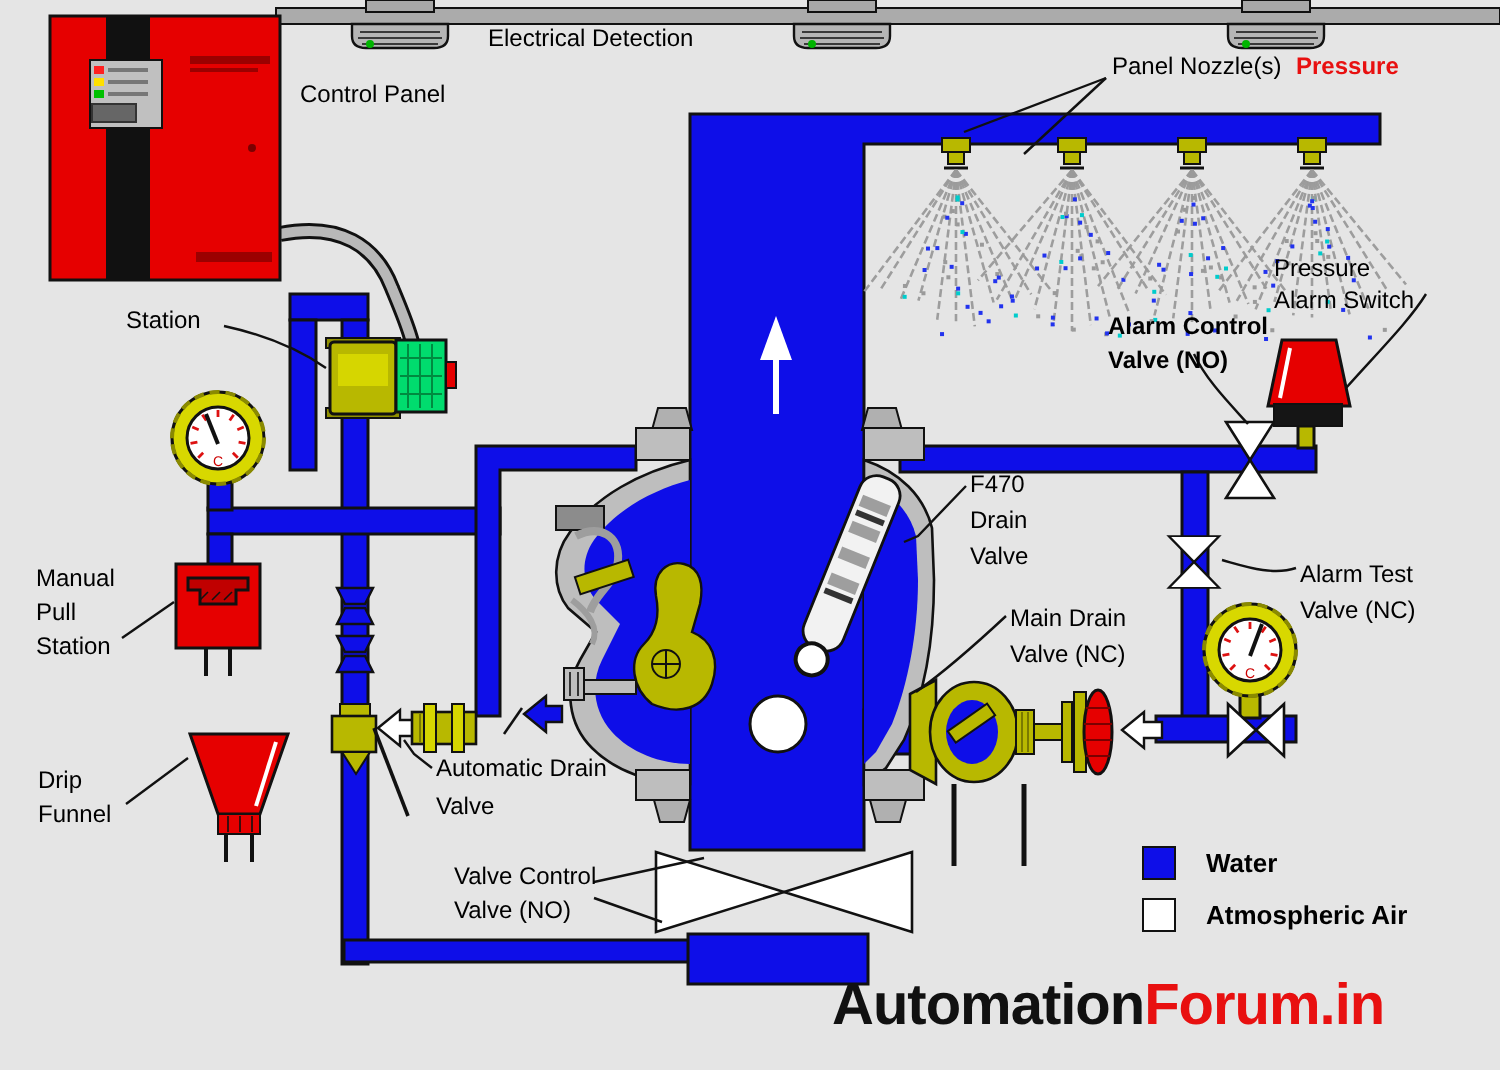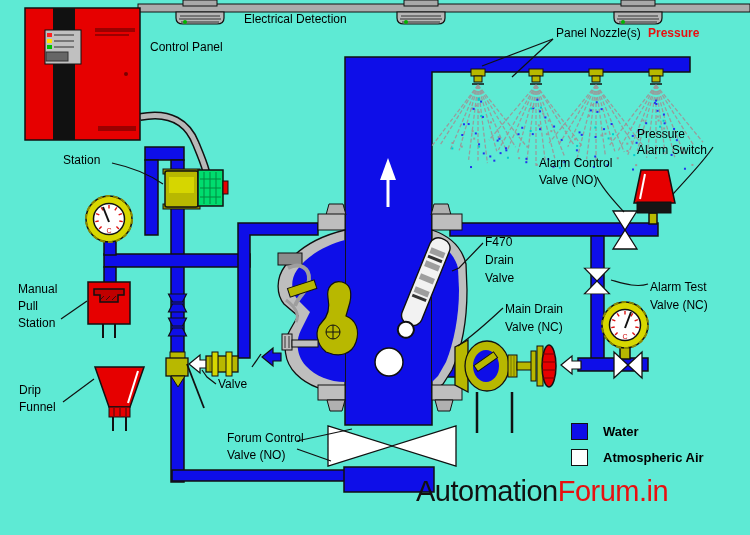--- a/index.html
+++ b/index.html
@@ -1,27 +1,27 @@
 <!DOCTYPE html>
 <html><head>
 <meta charset="utf-8">
 <style>
   html,body{margin:0;padding:0;background:#fff;}
-  .stage{position:relative;width:750px;height:535px;background:#5eead4;overflow:hidden;
+  .stage{position:relative;width:750px;height:535px;background:#e5e5e5;overflow:hidden;
          font-family:"Liberation Sans",sans-serif;color:#000;}
   .stage svg{position:absolute;left:0;top:0;}
   .lbl{position:absolute;font-size:12px;line-height:14px;white-space:nowrap;color:#000;}
   .lbl .ln{line-height:inherit;}
   .red{color:#E81010;}
   .bold{font-weight:bold;}
   .legend{position:absolute;left:571px;top:418px;}
   .legend-row{display:flex;align-items:center;height:26px;}
   .swatch{display:inline-block;width:15px;height:15px;border:1.5px solid #111;box-sizing:content-box;}
   .legend-label{margin-left:15px;font-weight:bold;font-size:13px;white-space:nowrap;}
-  .branding{position:absolute;left:416px;top:475px;font-size:29px;font-weight:normal;
+  .branding{position:absolute;left:416px;top:487px;font-size:29px;font-weight:bold;
             letter-spacing:-0.5px;white-space:nowrap;color:#111;}
 </style>
 </head>
 <body>
 
 <div class="stage">
 
 <svg width="750" height="535" viewBox="0 0 750 535">
   <defs>
     <g id="gauge-sym">
@@ -471,21 +471,21 @@
 <div class="lbl" style="left:244px;top:12px;">Electrical Detection</div>
 <div class="lbl" style="left:150px;top:40px;">Control Panel</div>
 <div class="lbl" style="left:63px;top:153px;">Station</div>
 <div class="lbl" style="left:556px;top:26px;">Panel Nozzle(s)</div>
 <div class="lbl red bold" style="left:648px;top:26px;">Pressure</div>
 
 <div class="lbl" style="left:637px;top:126px;line-height:16px;">
   <div class="ln">Pressure</div>
   <div class="ln">Alarm Switch</div>
 </div>
-<div class="lbl" style="left:539px;top:155px;line-height:17px;">
+<div class="lbl" style="left:554px;top:155px;line-height:17px;font-weight:bold;">
   <div class="ln">Alarm Control</div>
   <div class="ln">Valve (NO)</div>
 </div>
 <div class="lbl" style="left:485px;top:233px;line-height:18px;">
   <div class="ln">F470</div>
   <div class="ln">Drain</div>
   <div class="ln">Valve</div>
 </div>
 <div class="lbl" style="left:505px;top:300px;line-height:18px;">
   <div class="ln">Main Drain</div>
@@ -498,24 +498,25 @@
 <div class="lbl" style="left:18px;top:281px;line-height:17px;">
   <div class="ln">Manual</div>
   <div class="ln">Pull</div>
   <div class="ln">Station</div>
 </div>
 <div class="lbl" style="left:19px;top:382px;line-height:17px;">
   <div class="ln">Drip</div>
   <div class="ln">Funnel</div>
 </div>
 <div class="lbl" style="left:218px;top:375px;line-height:19px;">
+  <div class="ln">Automatic Drain</div>
   <div class="ln">Valve</div>
 </div>
 <div class="lbl" style="left:227px;top:430px;line-height:17px;">
-  <div class="ln">Forum Control</div>
+  <div class="ln">Valve Control</div>
   <div class="ln">Valve (NO)</div>
 </div>
 
 <div class="legend">
   <div class="legend-row">
     <span class="swatch" style="background: rgb(14, 14, 232);"></span>
     <span class="legend-label">Water</span>
   </div>
   <div class="legend-row">
     <span class="swatch" style="background: rgb(255, 255, 255);"></span>

